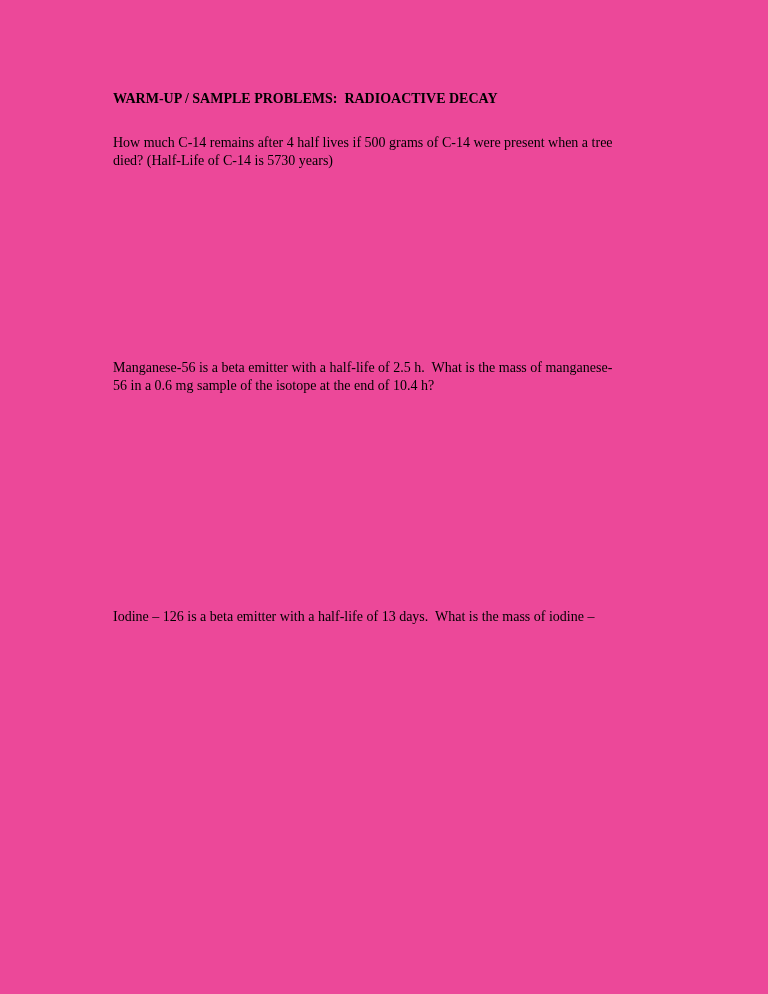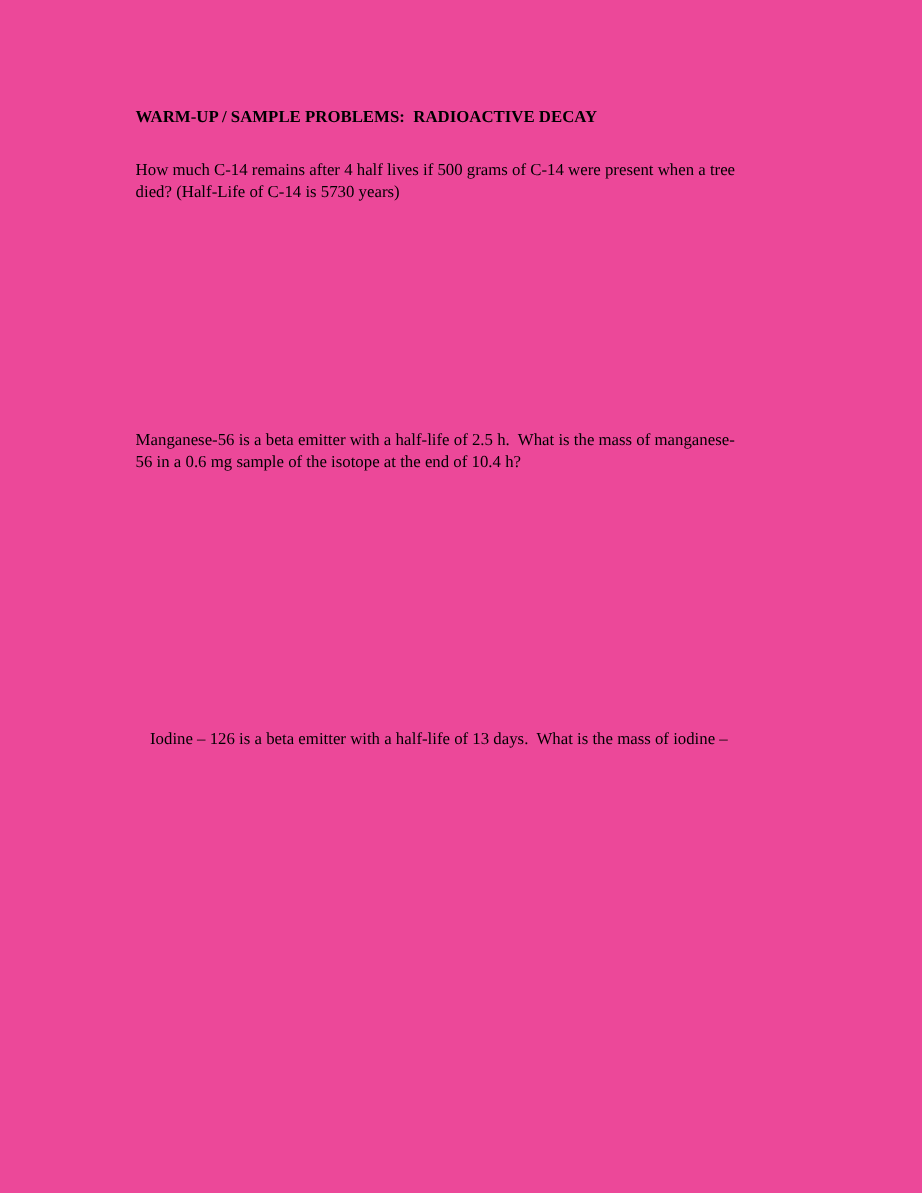--- a/index.html
+++ b/index.html
@@ -36,21 +36,21 @@
       width: 560px;
       font-size: 14px;
       line-height: 18px;
     }
     .problem .line {
       display: block;
       white-space: pre;
     }
     #problem-1 { top: 134px; }
     #problem-2 { top: 324px; margin-top: 35px; }
-    #problem-3 { top: 608px; margin-left: 12px; }
+    #problem-3 { top: 608px; }
   </style>
 </head>
 <body>
 
 <div class="page">
   <div class="title">WARM-UP / SAMPLE PROBLEMS:  RADIOACTIVE DECAY</div>
 
   <div class="problem" id="problem-1">
     <span class="line">How much C-14 remains after 4 half lives if 500 grams of C-14 were present when a tree</span>
     <span class="line">died? (Half-Life of C-14 is 5730 years)</span>

